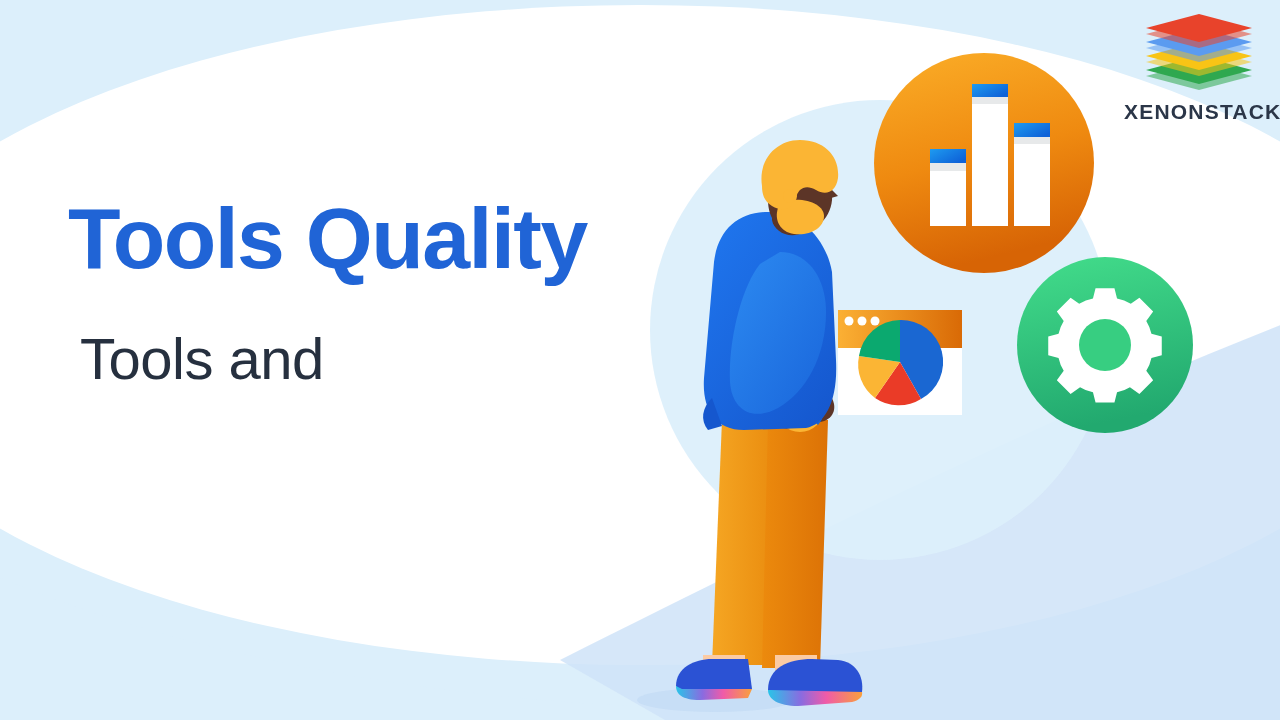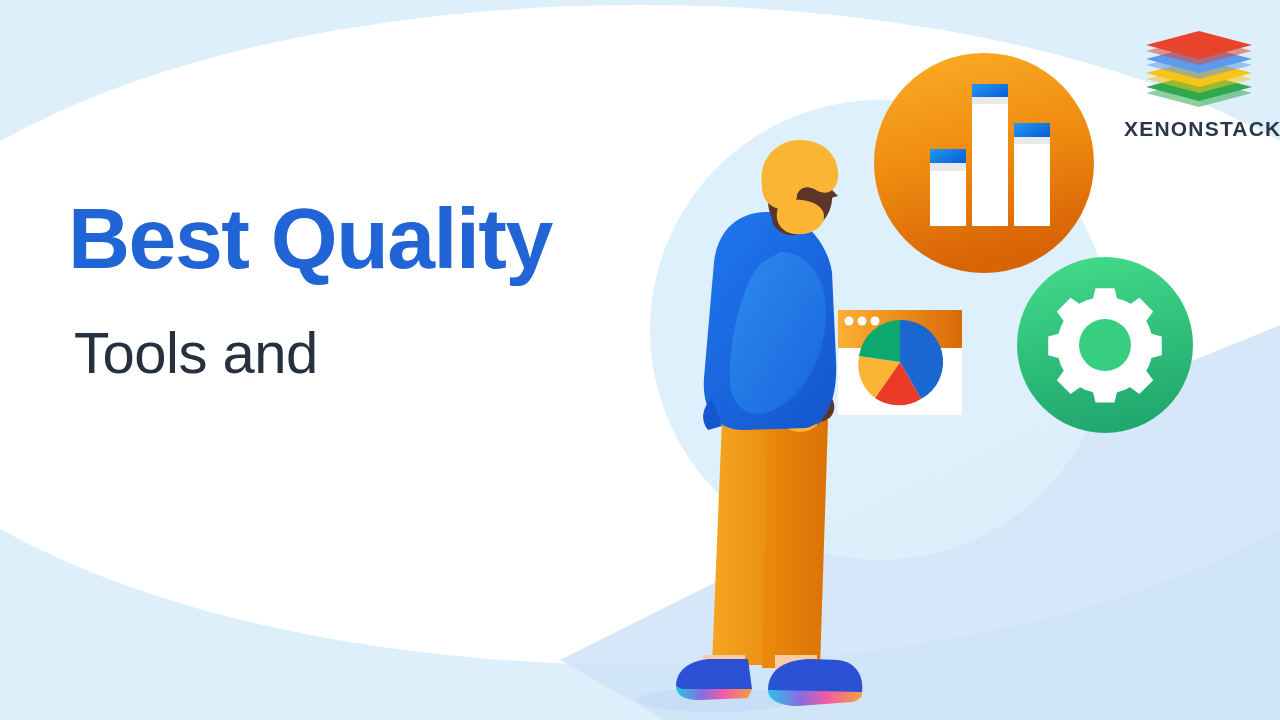--- a/index.html
+++ b/index.html
@@ -24,34 +24,34 @@
   .headline{
     margin:0;
     font-size:86px;
     line-height:0.98;
     font-weight:bold;
     letter-spacing:-1.5px;
     color:#2064D6;
     white-space:nowrap;
   }
   .subhead{
-    margin:6px;
+    margin:12px;
     padding-top:34px;
     font-size:58px;
     line-height:1.13;
     font-weight:400;
     letter-spacing:-0.5px;
     color:#26303F;
   }
   .subhead .l2{display:block;}
 
   
   .logo{
     position:absolute;
-    left:1124px;top:27px;
+    left:1124px;top:10px;
     width:150px;
     text-align:center;
   }
   .logo-mark{display:block;margin:0 auto;}
   .logo-word{
     display:block;
     margin-top:4px;
     font-size:21px;
     font-weight:600;
     letter-spacing:1.2px;
@@ -229,21 +229,21 @@
 
       <path d="M762 186 C758 160 776 140 800 140 C824 140 840 156 838 178
                C836 192 826 196 816 190 C806 184 798 188 796 198
                C794 210 782 212 772 206 C764 201 762 194 762 186 Z" fill="#FBB534"></path>
 
       <circle cx="790" cy="196" r="7" fill="#FBB534"></circle>
     </g>
   </svg>
 
   <div class="text-block">
-    <h1 class="headline">Best Quality</h1>
+    <h1 class="headline">Tools Quality</h1>
     <p class="subhead">
       <span class="l1">Tools and</span>
     </p>
   </div>
 
   <div class="logo">
     <svg class="logo-mark" width="130" height="86" viewBox="0 0 130 86">
 
       <g>
         <polygon points="65,52 118,66 65,80 12,66" fill="#2FA84F" opacity="0.55"></polygon>

